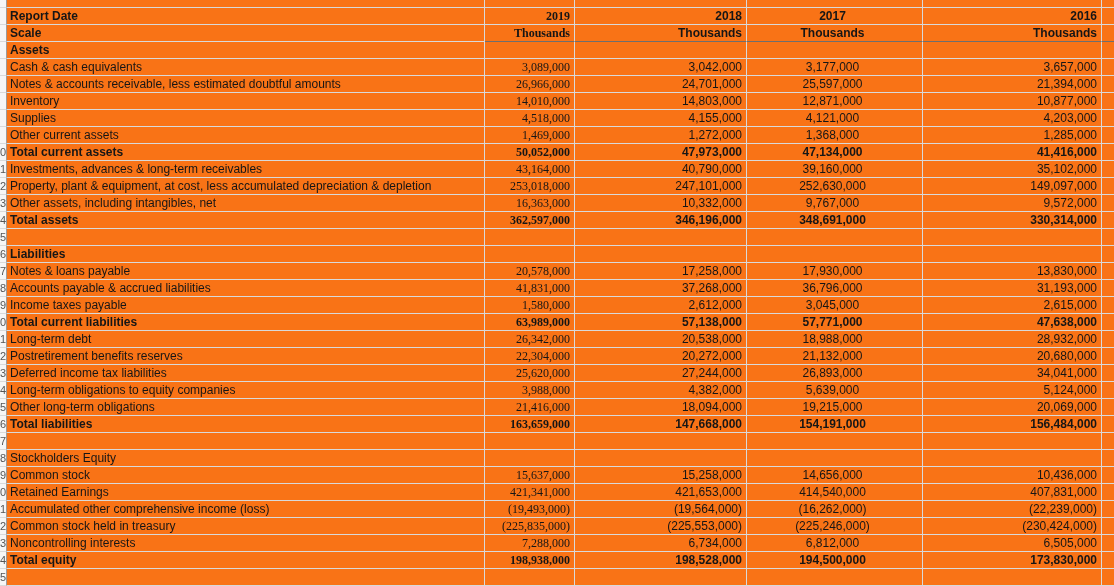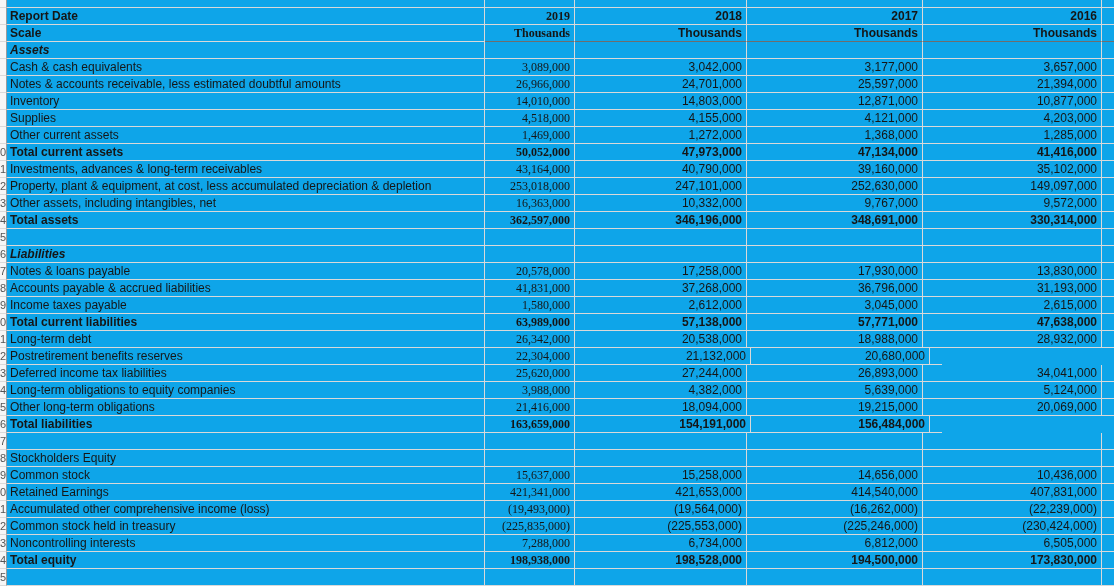--- a/index.html
+++ b/index.html
@@ -1,41 +1,41 @@
 <!DOCTYPE html>
 <html><head>
 <meta charset="utf-8">
 <style>
   * { margin:0; padding:0; box-sizing:border-box; }
   html,body {
     width:1114px; height:586px; overflow:hidden; background:#ffffff;
     font-family:"Liberation Sans", sans-serif; font-size:12px; color:#161616;
   }
-  .sheet { width:1114px; height:586px; background:#0ea5e9; }
+  .sheet { width:1114px; height:586px; background:#f97316; }
   .row { display:flex; height:17px; line-height:16px; }
   .row.partial { height:8px; }
   .rn {
     flex:none; width:7px; background:#f6f6f6;
     border-right:1px solid #9b9b9b; border-bottom:1px solid #d9d9d9;
     color:#555; font-size:11px; text-align:right; padding-right:1px; overflow:hidden;
   }
   .c {
     flex:none; border-right:1px solid #d9d9d9; border-bottom:1px solid #d9d9d9;
     overflow:hidden; white-space:nowrap;
   }
   .label { width:478px; padding-left:3px; text-align:left; }
   .val   { text-align:right; padding-right:4px; }
   .y0 { width:90px;font-family:Liberation Serif, serif; }
   .y1 { width:172px; }
-  .y2 { width:176px; }
+  .y2 { width:176px;text-align:center; }
   .y3 { width:179px; }
   .tail { width:12px; border-right:none; }
   
   .header .label, .header .val { font-weight:bold; }
-  .section .label { font-weight:bold; font-style:italic; }
+  .section .label { font-weight:bold; }
   .section_plain .label { font-weight:normal; }
   .total .label, .total .val { font-weight:bold; }
   
   .scale-row .val, .scale-row .tail { border-bottom:1px solid #6e6e6e; }
 </style>
 </head>
 <body>
 
 <div class="sheet">
   <div id="rows">
@@ -225,20 +225,21 @@
         <div class="c val y0">26,342,000</div>
         <div class="c val y1">20,538,000</div>
         <div class="c val y2">18,988,000</div>
         <div class="c val y3">28,932,000</div>
         <div class="c tail"></div>
       </div>
       <div class="row item">
         <div class="rn">2</div>
         <div class="c label">Postretirement benefits reserves</div>
         <div class="c val y0">22,304,000</div>
+        <div class="c val y1">20,272,000</div>
         <div class="c val y2">21,132,000</div>
         <div class="c val y3">20,680,000</div>
         <div class="c tail"></div>
       </div>
       <div class="row item">
         <div class="rn">3</div>
         <div class="c label">Deferred income tax liabilities</div>
         <div class="c val y0">25,620,000</div>
         <div class="c val y1">27,244,000</div>
         <div class="c val y2">26,893,000</div>
@@ -260,20 +261,21 @@
         <div class="c val y0">21,416,000</div>
         <div class="c val y1">18,094,000</div>
         <div class="c val y2">19,215,000</div>
         <div class="c val y3">20,069,000</div>
         <div class="c tail"></div>
       </div>
       <div class="row total">
         <div class="rn">6</div>
         <div class="c label">Total liabilities</div>
         <div class="c val y0">163,659,000</div>
+        <div class="c val y1">147,668,000</div>
         <div class="c val y2">154,191,000</div>
         <div class="c val y3">156,484,000</div>
         <div class="c tail"></div>
       </div>
       <div class="row blank">
         <div class="rn">7</div>
         <div class="c label"></div>
         <div class="c val y0"></div>
         <div class="c val y1"></div>
         <div class="c val y2"></div>

